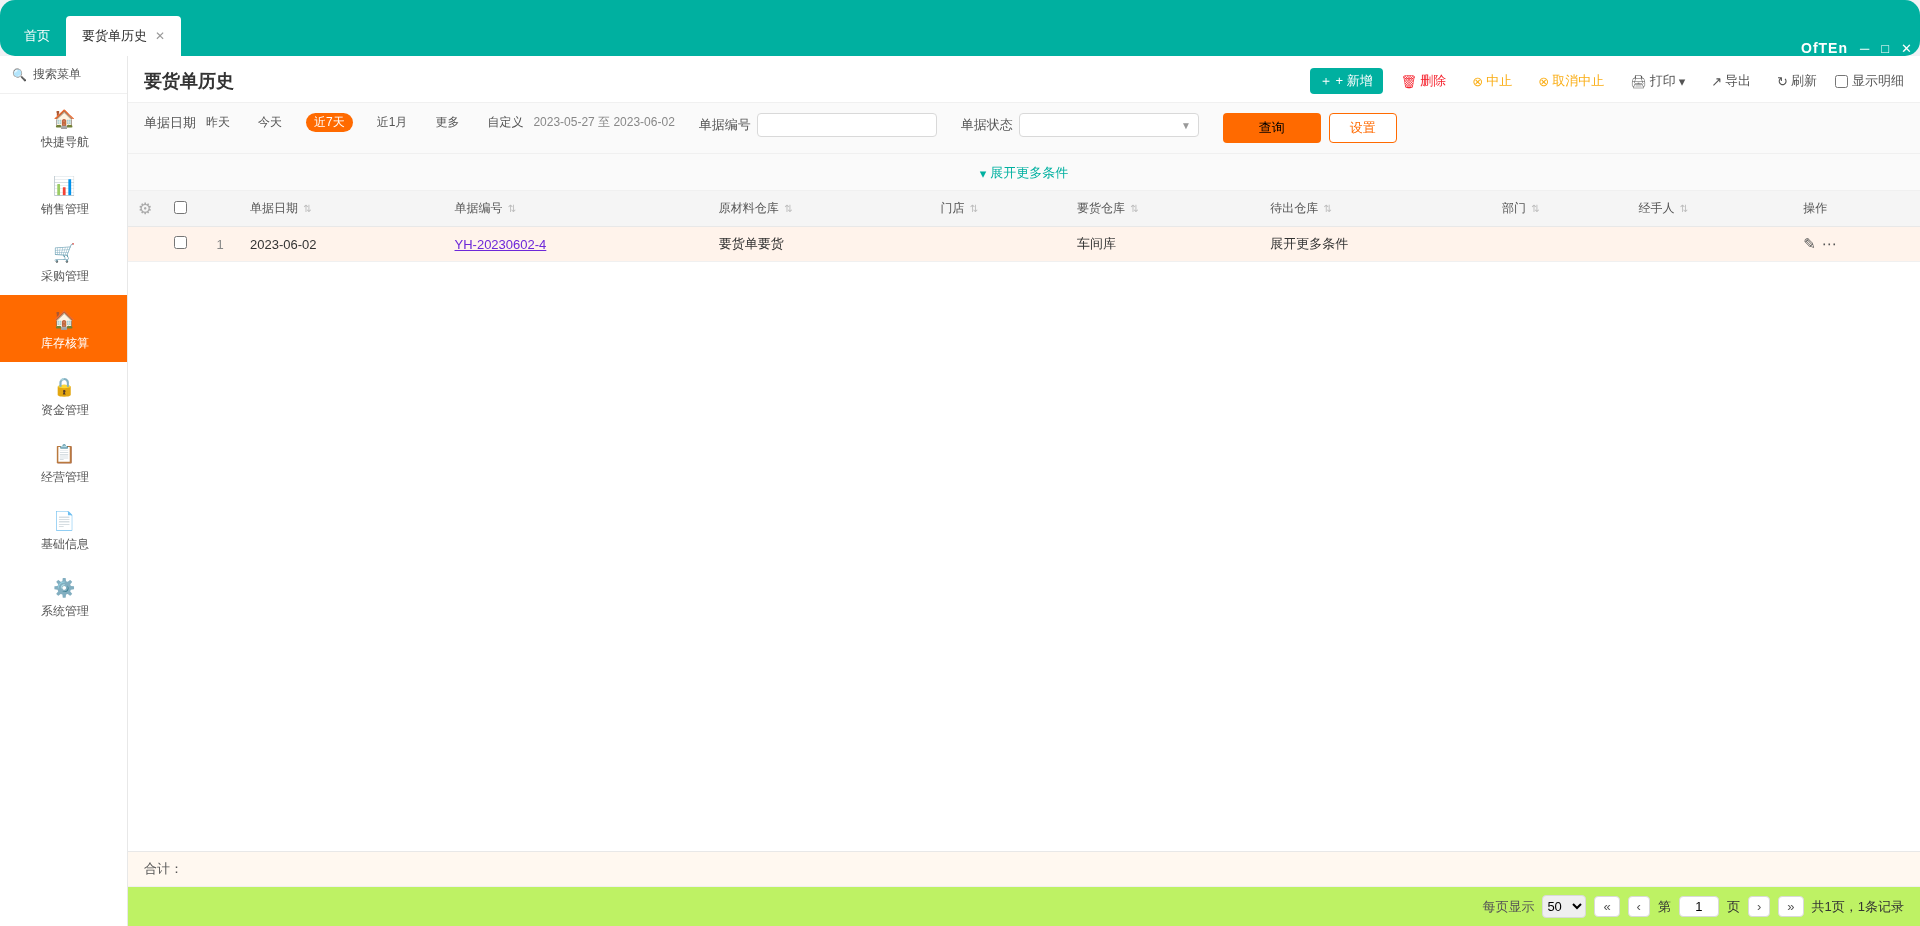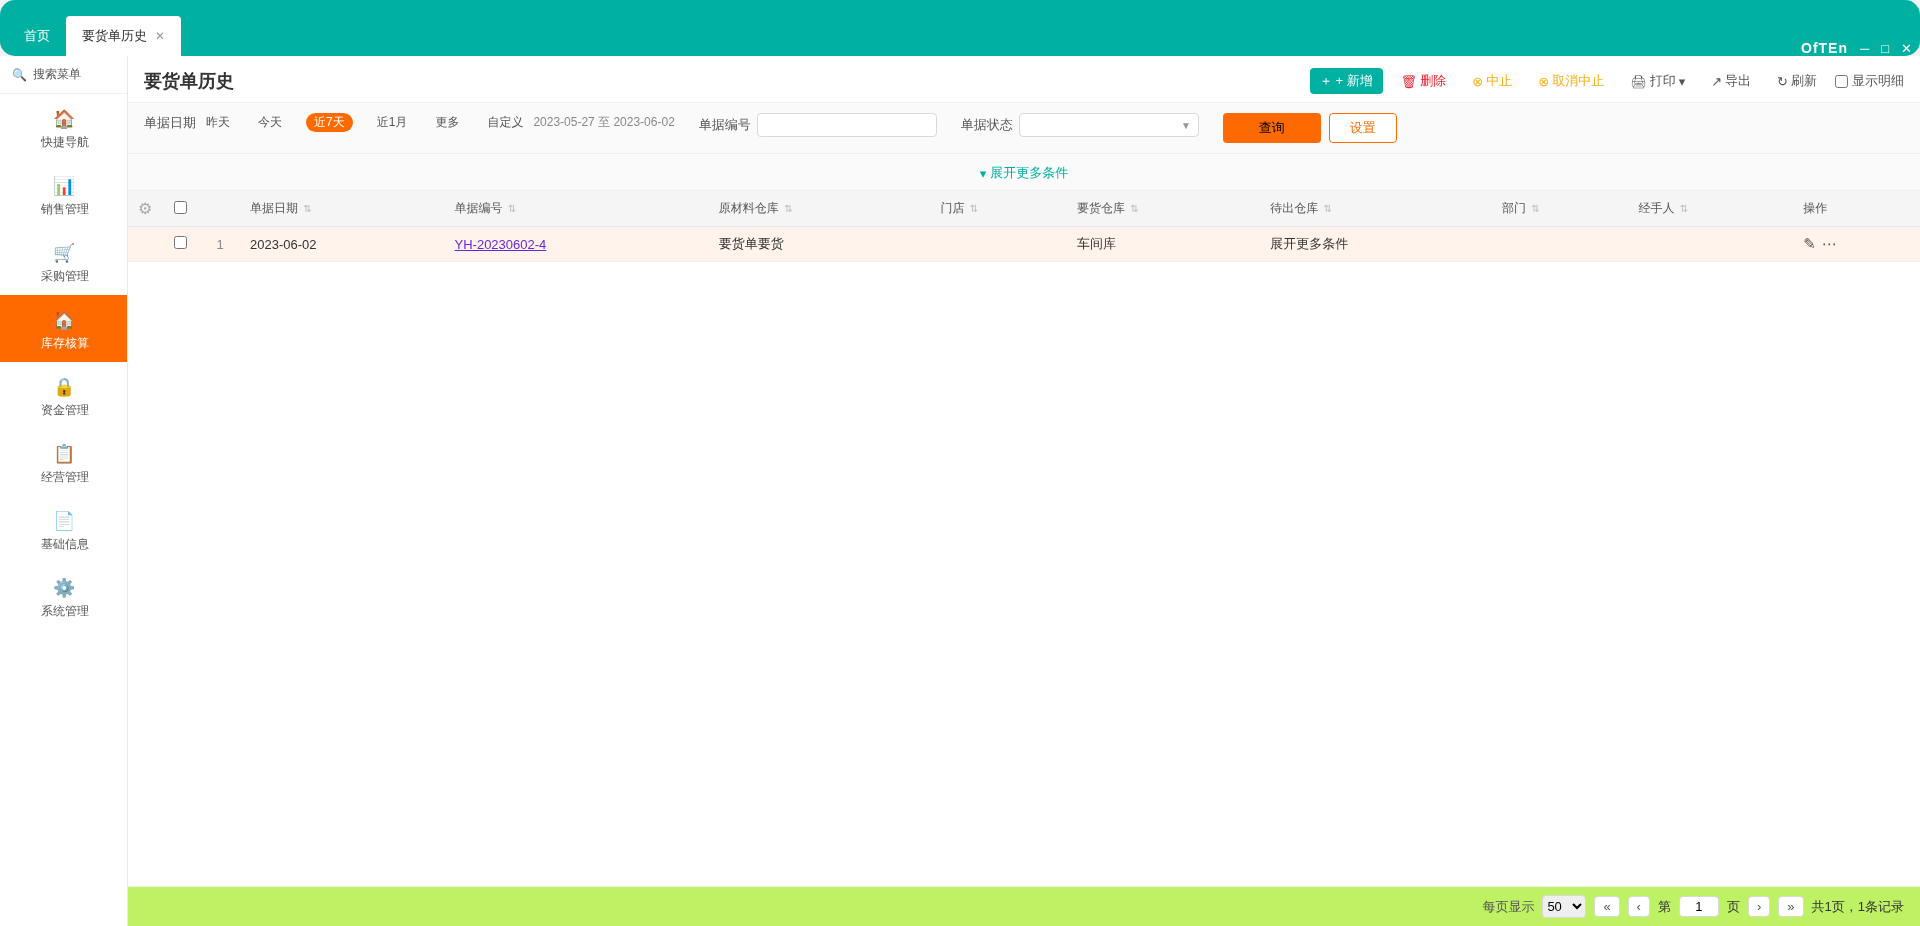--- a/index.html
+++ b/index.html
@@ -299,20 +299,23 @@
                 <div class="action-icons">
                   <span class="action-icon">✎</span>
                   <span class="action-icon">⋯</span>
                 </div>
               </td>
             </tr>
           </tbody>
         </table>
       </div>
 
+      <div class="table-footer">
+        <span>合计：</span>
+      </div>
 
       <div class="pagination">
         <span class="pagination-label">每页显示</span>
         <select class="page-size-select">
           <option value="50">50</option>
           <option value="100">100</option>
         </select>
         <button class="page-btn">«</button>
         <button class="page-btn">‹</button>
         <span>第</span>

